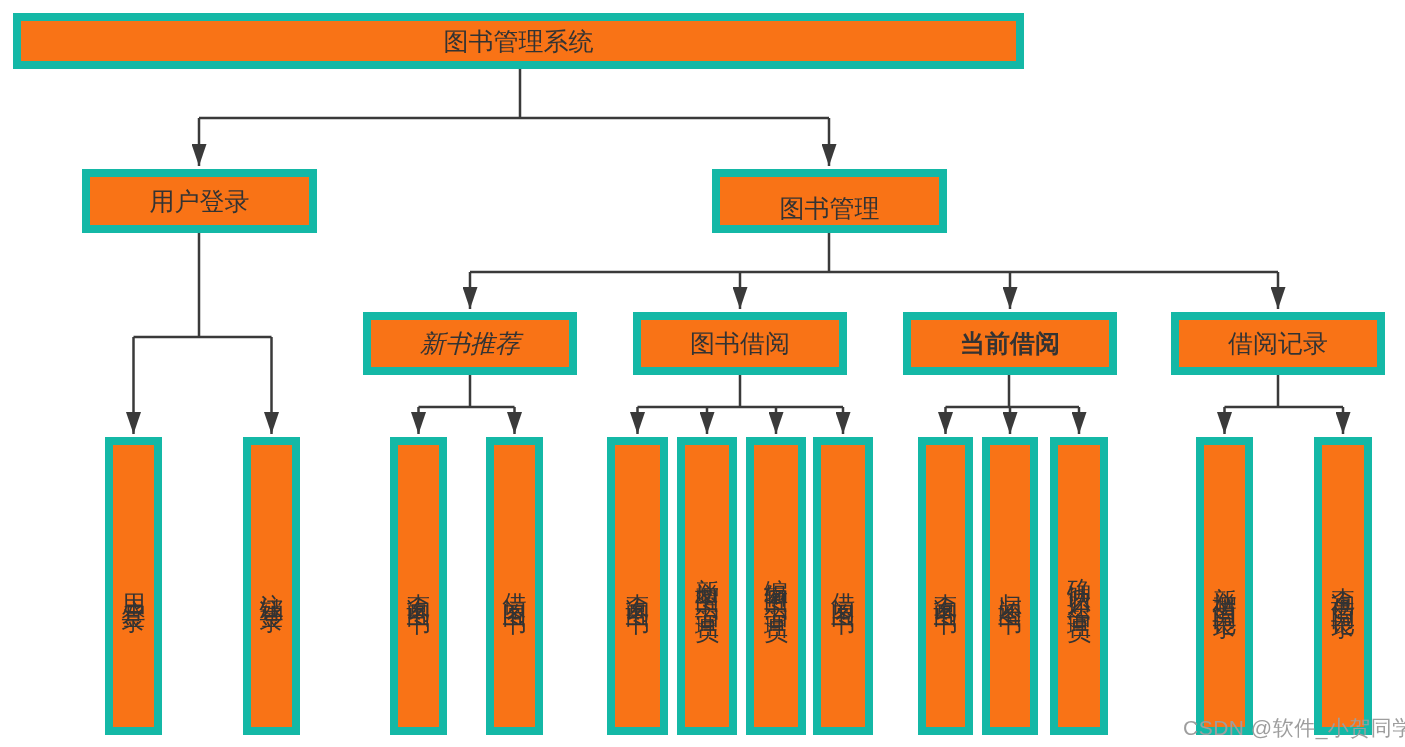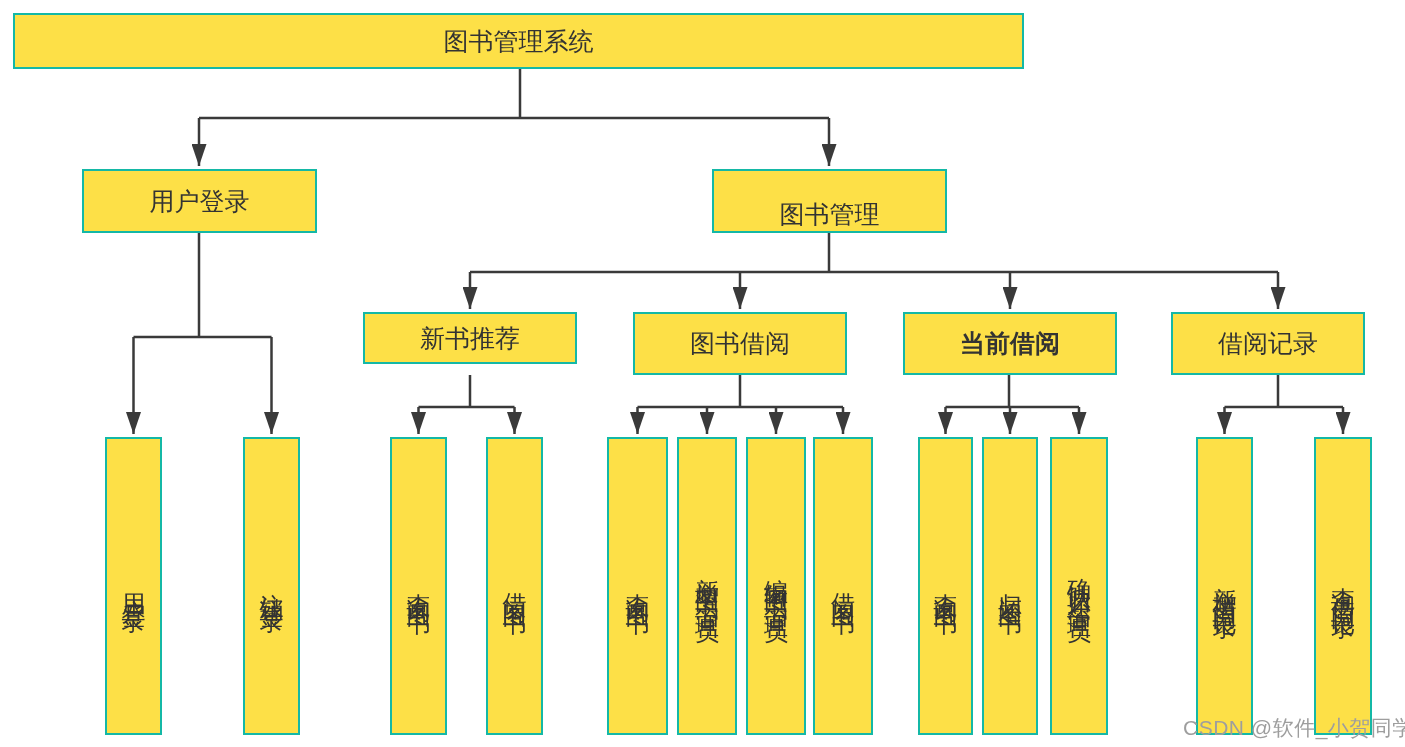--- a/index.html
+++ b/index.html
@@ -2,22 +2,22 @@
 <html><head>
 <meta charset="utf-8">
 <style>
   html,body { margin:0; padding:0; background:#ffffff; }
   .canvas {
     position:relative; width:1405px; height:747px; background:#ffffff;
     font-family:"Liberation Sans","DejaVu Sans",sans-serif; overflow:hidden;
   }
   svg.connectors { position:absolute; left:0; top:0; z-index:1; }
   .box {
-    position:absolute; box-sizing:border-box; background:#fde047;
-    border:2px solid #14b8a6; display:flex; align-items:center; justify-content:center;
+    position:absolute; box-sizing:border-box; background:#f97316;
+    border:8px solid #14b8a6; display:flex; align-items:center; justify-content:center;
     z-index:2;
   }
   .box .label {
     color:#333333; font-size:25px; white-space:nowrap; text-align:center;
   }
   .vbox .label {
     writing-mode:vertical-lr; text-orientation:mixed;
     font-size:24px; letter-spacing:6px; line-height:1; white-space:normal;
   }
   .watermark {
@@ -74,30 +74,30 @@
     <span class="label">图书管理系统</span>
   </div>
 
   <div class="box" style="left:82px; top:169px; width:235px; height:64px;">
     <span class="label">用户登录</span>
   </div>
   <div class="box" style="left:712px; top:169px; width:235px; height:64px;align-items:flex-end;">
     <span class="label">图书管理</span>
   </div>
 
-  <div class="box" style="left:363px; top:312px; width:214px; height:52px;">
+  <div class="box" style="left:363px; top:312px; width:214px; height:63px;font-style:italic;">
     <span class="label">新书推荐</span>
   </div>
   <div class="box" style="left:633px; top:312px; width:214px; height:63px;">
     <span class="label">图书借阅</span>
   </div>
   <div class="box" style="left:903px; top:312px; width:214px; height:63px;font-weight:bold;">
     <span class="label">当前借阅</span>
   </div>
-  <div class="box" style="left:1171px; top:312px; width:194px; height:63px;">
+  <div class="box" style="left:1171px; top:312px; width:214px; height:63px;">
     <span class="label">借阅记录</span>
   </div>
 
   <div class="box vbox" style="left:105px; top:437px; width:57px; height:298px;">
     <span class="label">用户登录</span>
   </div>
   <div class="box vbox" style="left:243px; top:437px; width:57px; height:298px;">
     <span class="label">注销登录</span>
   </div>
 

